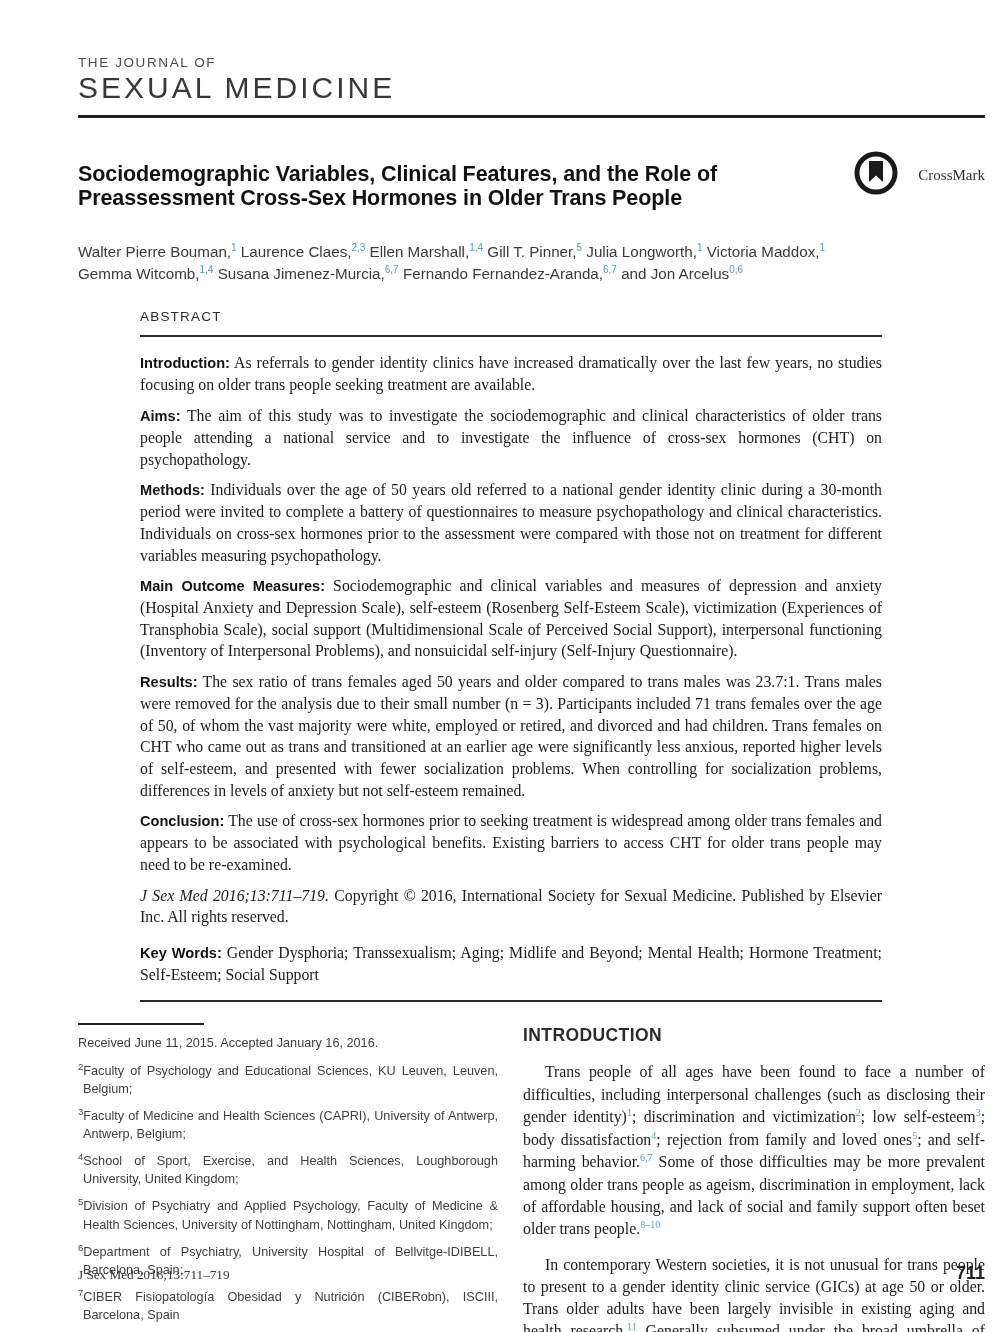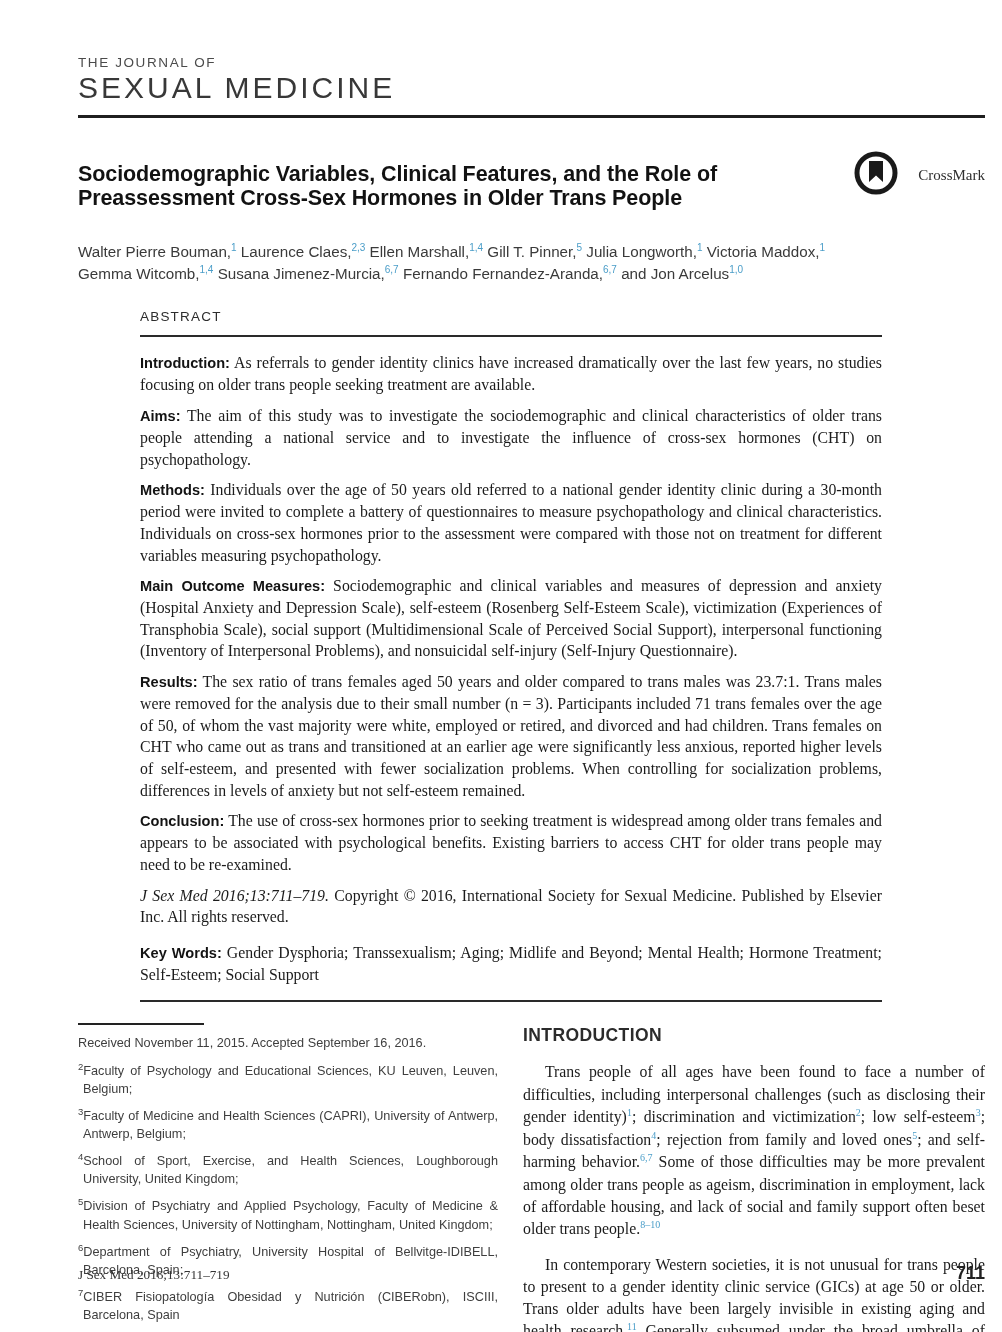--- a/index.html
+++ b/index.html
@@ -70,21 +70,21 @@
           <circle cx="22" cy="22" r="19" fill="#ffffff" stroke="#1a1a1a" stroke-width="5"></circle>
           <path d="M15 10 h14 v21 l-7 -6.5 -7 6.5 z" fill="#1a1a1a"></path>
         </svg>
       </span>
       <span class="crossmark-label">CrossMark</span>
     </div>
   </div>
 
   <div class="authors">
     <div>Walter Pierre Bouman,<sup>1</sup> Laurence Claes,<sup>2,3</sup> Ellen Marshall,<sup>1,4</sup> Gill T. Pinner,<sup>5</sup> Julia Longworth,<sup>1</sup> Victoria Maddox,<sup>1</sup></div>
-    <div>Gemma Witcomb,<sup>1,4</sup> Susana Jimenez-Murcia,<sup>6,7</sup> Fernando Fernandez-Aranda,<sup>6,7</sup> and Jon Arcelus<sup>1,0</sup></div>
+    <div>Gemma Witcomb,<sup>1,4</sup> Susana Jimenez-Murcia,<sup>6,7</sup> Fernando Fernandez-Aranda,<sup>6,7</sup> and Jon Arcelus<sup>0,6</sup></div>
   </div>
 
   <section class="abstract">
     <div class="abstract-heading">ABSTRACT</div>
     <hr class="abstract-rule">
 
     <p class="abs-para"><span class="abs-label">Introduction:</span><span> As referrals to gender identity clinics have increased dramatically over the last few years, no studies focusing on older trans people seeking treatment are available.</span></p>
     <p class="abs-para"><span class="abs-label">Aims:</span><span> The aim of this study was to investigate the sociodemographic and clinical characteristics of older trans people attending a national service and to investigate the influence of cross-sex hormones (CHT) on psychopathology.</span></p>
     <p class="abs-para"><span class="abs-label">Methods:</span><span> Individuals over the age of 50 years old referred to a national gender identity clinic during a 30-month period were invited to complete a battery of questionnaires to measure psychopathology and clinical characteristics. Individuals on cross-sex hormones prior to the assessment were compared with those not on treatment for different variables measuring psychopathology.</span></p>
     <p class="abs-para"><span class="abs-label">Main Outcome Measures:</span><span> Sociodemographic and clinical variables and measures of depression and anxiety (Hospital Anxiety and Depression Scale), self-esteem (Rosenberg Self-Esteem Scale), victimization (Experiences of Transphobia Scale), social support (Multidimensional Scale of Perceived Social Support), interpersonal functioning (Inventory of Interpersonal Problems), and nonsuicidal self-injury (Self-Injury Questionnaire).</span></p>
@@ -95,21 +95,21 @@
 
     <p class="abs-para" style="margin-top:14px;"><span class="abs-label">Key Words:</span><span> Gender Dysphoria; Transsexualism; Aging; Midlife and Beyond; Mental Health; Hormone Treatment; Self-Esteem; Social Support</span></p>
 
     <hr class="abstract-rule-bottom">
   </section>
 
   <div class="columns">
 
     <div class="col-left">
       <hr class="footnote-rule">
-      <p class="fn">Received November 11, 2015. Accepted September 16, 2016.</p>
+      <p class="fn">Received June 11, 2015. Accepted January 16, 2016.</p>
 
       <p class="fn fn-aff"><sup>2</sup><span>Faculty of Psychology and Educational Sciences, KU Leuven, Leuven, Belgium;</span></p>
       <p class="fn fn-aff"><sup>3</sup><span>Faculty of Medicine and Health Sciences (CAPRI), University of Antwerp, Antwerp, Belgium;</span></p>
       <p class="fn fn-aff"><sup>4</sup><span>School of Sport, Exercise, and Health Sciences, Loughborough University, United Kingdom;</span></p>
       <p class="fn fn-aff"><sup>5</sup><span>Division of Psychiatry and Applied Psychology, Faculty of Medicine &amp; Health Sciences, University of Nottingham, Nottingham, United Kingdom;</span></p>
       <p class="fn fn-aff"><sup>6</sup><span>Department of Psychiatry, University Hospital of Bellvitge-IDIBELL, Barcelona, Spain;</span></p>
       <p class="fn fn-aff"><sup>7</sup><span>CIBER Fisiopatología Obesidad y Nutrición (CIBERobn), ISCIII, Barcelona, Spain</span></p>
 
     </div>
 

